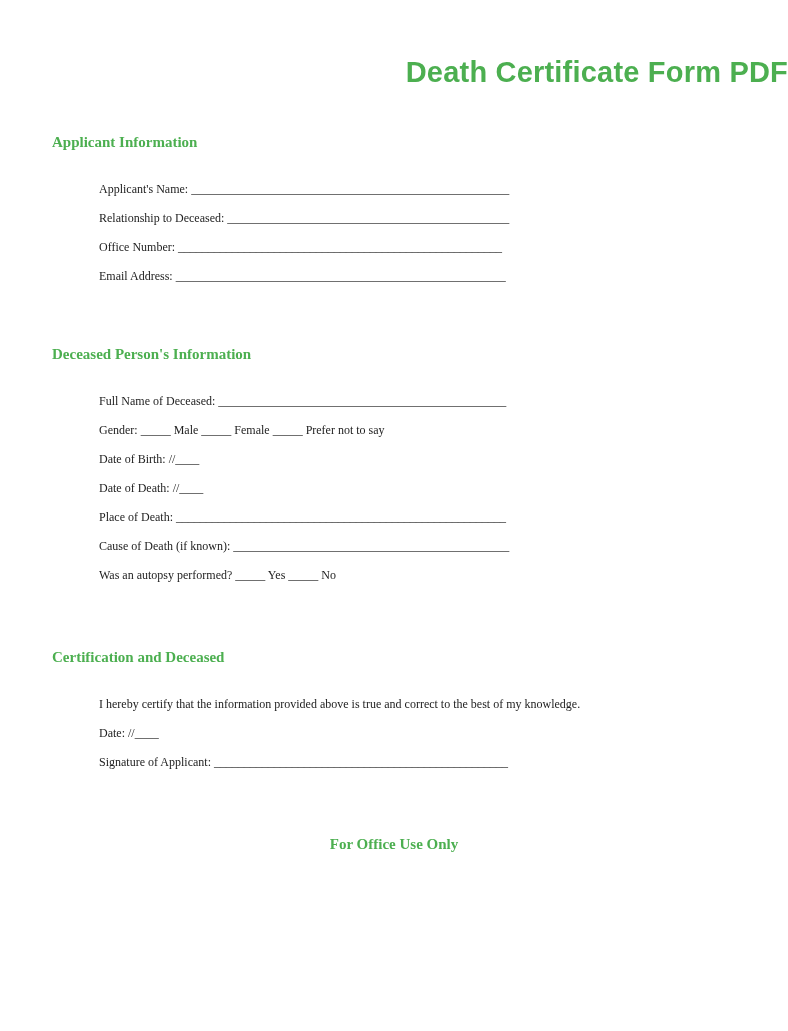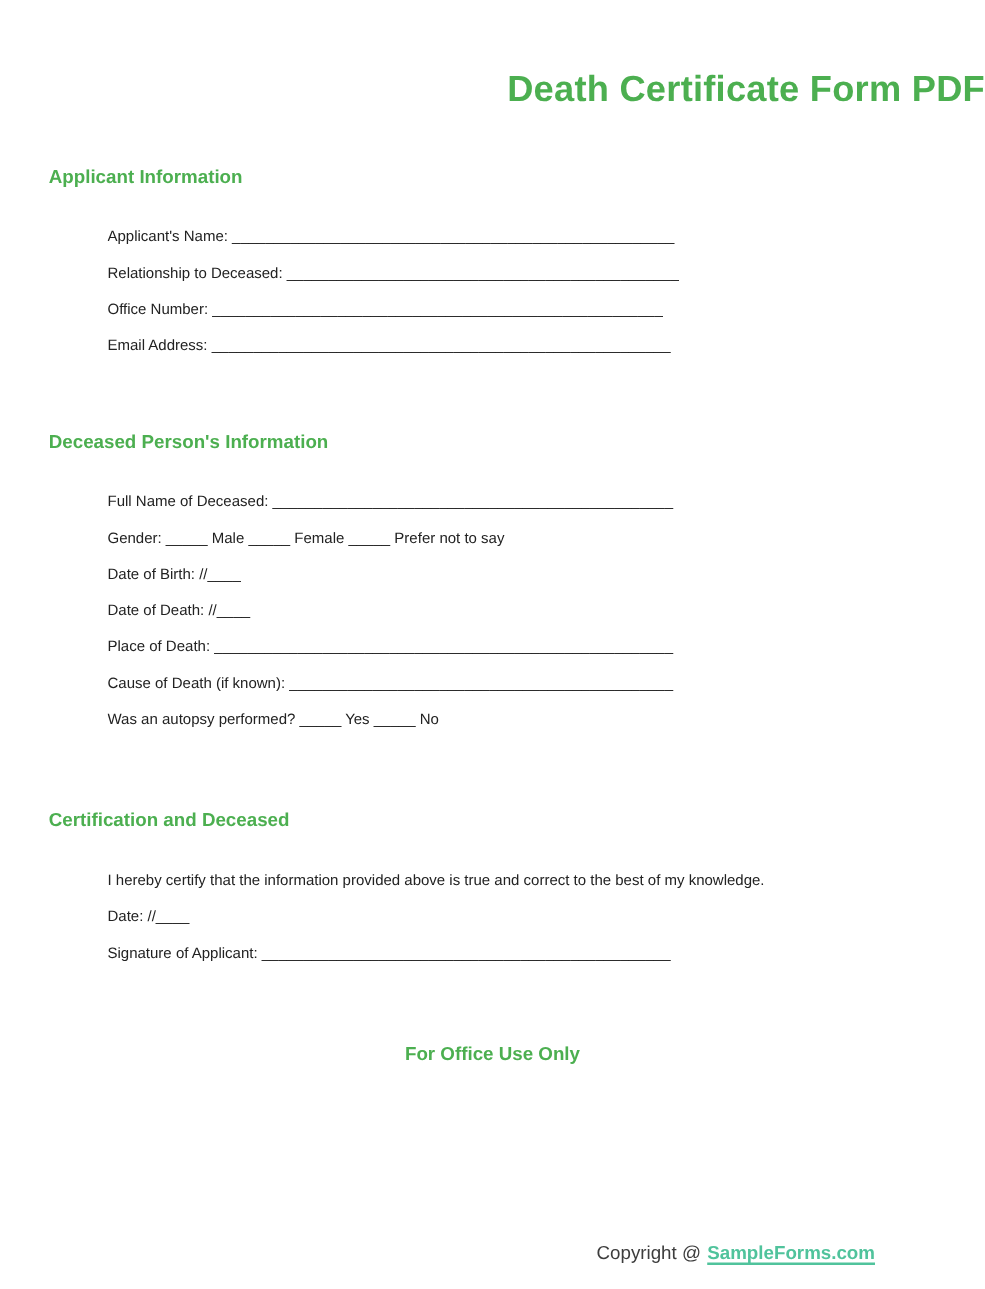--- a/index.html
+++ b/index.html
@@ -23,21 +23,22 @@
     margin: 0;
     padding-top: 54px;
     text-align: right;
     font-size: 29px;
     line-height: 36px;
     font-weight: bold;
     color: var(--heading-green);
     letter-spacing: 0.2px;
   }
   .content {
-    padding: 0 39px;
+    padding: 0 52px;
+    font-family: Liberation Serif, serif;
   }
   section h2 {
     margin: 0;
     font-size: 15px;
     line-height: 18px;
     font-weight: bold;
     color: var(--heading-green);
   }
   .sec-1 h2 { margin-top: 43px; }
   .sec-2 h2 { margin-top: 54px; }
@@ -117,17 +118,14 @@
         <li>Signature of Applicant: _________________________________________________</li>
       </ul>
     </section>
 
     <section class="sec-4">
       <h2>For Office Use Only</h2>
     </section>
 
   </div>
 
-  <div class="footer">
-    <span>Copyright @</span><a class="footer-link">SampleForms.com</a>
-  </div>
 
 </div>
 
 </body></html>

